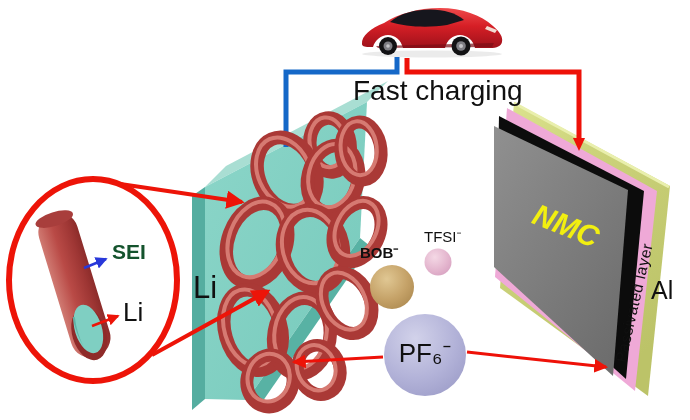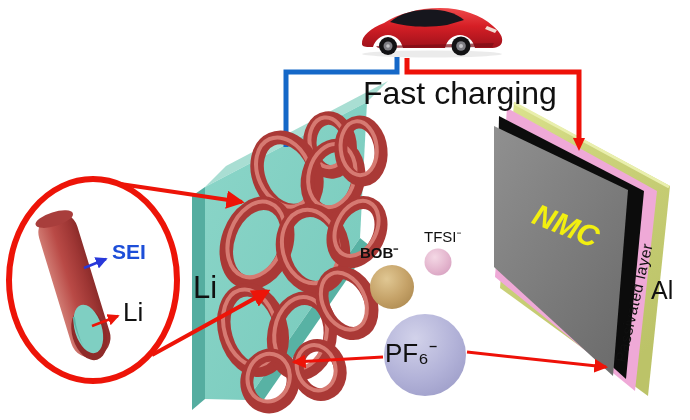--- a/index.html
+++ b/index.html
@@ -1,26 +1,26 @@
 <!DOCTYPE html>
 <html><head>
 <meta charset="utf-8">
 <style>
   html,body{margin:0;padding:0;background:#fff;}
   .stage{position:relative;width:690px;height:420px;background:#ffffff;overflow:hidden;
          font-family:"Liberation Sans",sans-serif;}
   .stage svg{position:absolute;left:0;top:0;}
   .label{position:absolute;color:#101010;white-space:nowrap;line-height:1;}
-  .lbl-fast{left:363px;top:77px;width:168px;text-align:center;font-size:32px;}
+  .lbl-fast{left:353px;top:77px;width:168px;text-align:center;font-size:28px;}
   .lbl-li-electrode{left:193px;top:272px;font-size:31px;}
-  .lbl-sei{left:112px;top:241px;font-size:21px;font-weight:600;color:#1d4ed8;}
+  .lbl-sei{left:112px;top:241px;font-size:21px;font-weight:600;color:#14532d;}
   .lbl-li-inset{left:123px;top:299px;font-size:26px;}
   .lbl-bob{left:360px;top:245px;font-size:15px;font-weight:bold;}
   .lbl-tfsi{left:424px;top:229px;font-size:15px;font-weight:normal;}
-  .lbl-pf6{left:385px;top:340px;width:80px;text-align:left;font-size:26px;}
+  .lbl-pf6{left:385px;top:340px;width:80px;text-align:center;font-size:26px;}
   .lbl-nmc{left:524px;top:211px;width:84px;text-align:center;font-size:30px;font-weight:bold;
            font-style:italic;color:#f2ef10;transform:rotate(22deg);transform-origin:center;}
   .lbl-passivated{left:563px;top:295px;width:142px;text-align:center;font-size:15.5px;
            letter-spacing:0.5px;transform:rotate(-77deg);transform-origin:center;}
   .lbl-al{left:651px;top:278px;font-size:25px;}
 </style>
 </head>
 <body>
 
 <div class="stage">

